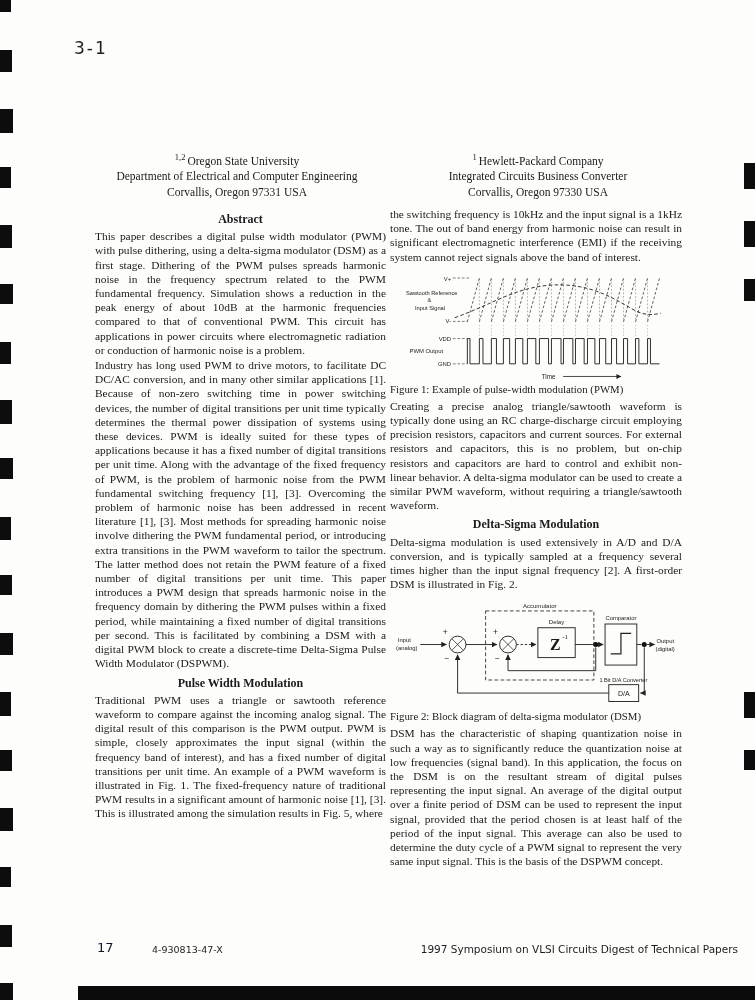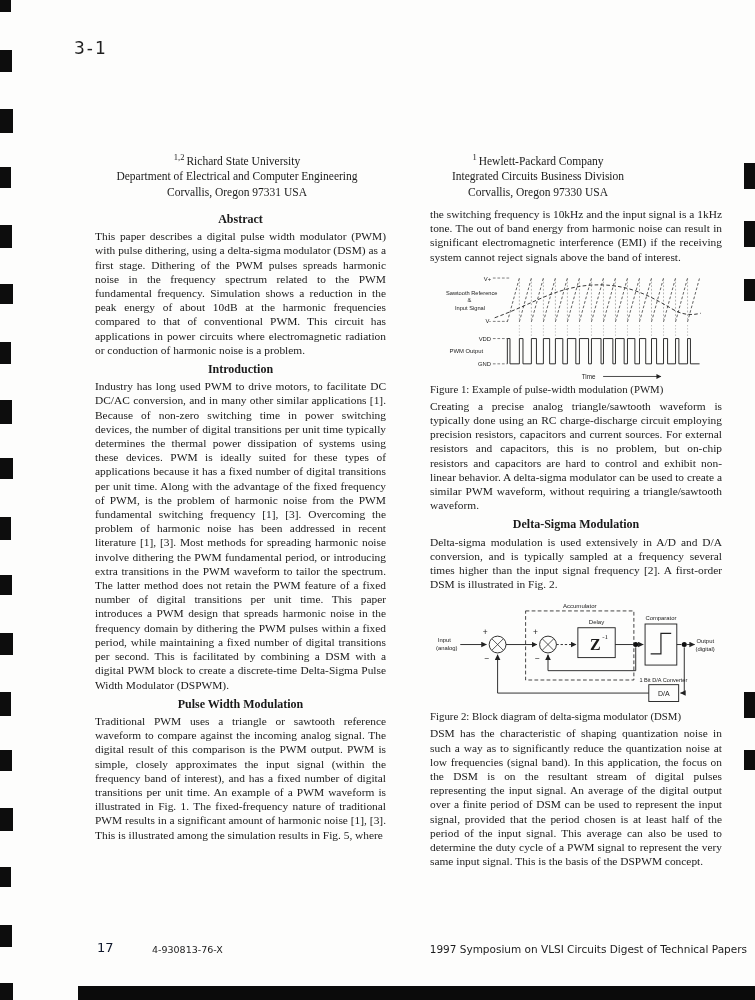--- a/index.html
+++ b/index.html
@@ -13,62 +13,61 @@
         font-size:16.5px;font-weight:bold;margin:0;}
   .authors{position:absolute;left:40px;top:119px;width:715px;text-align:center;font-size:13.5px;}
   .authors sup,.affil sup{font-size:8.5px;}
   .affil{position:absolute;top:150px;text-align:center;font-size:11.5px;line-height:15.4px;}
   .affil-left{left:92px;width:290px;}
   .affil-right{left:393px;width:290px;}
   .affil sup{margin-right:2px;}
   .col{position:absolute;top:207px;width:291px;font-size:11.4px;line-height:14.2px;
         text-align:justify;}
   .col-left{left:95px;}
-  .col-right{left:390px;width:292px;margin-left:40px;}
+  .col-right{left:390px;width:292px;}
   .col p{margin:0 0 1px 0;}
   h2.section{font-size:12px;text-align:center;margin:5px 0 3px 0;font-weight:bold;}
   .abstract-body{}
   .figure{margin:5px 0 3px 0;text-align:center;}
   .figure svg{display:block;margin:0 auto;overflow:visible;}
   .figcaption{font-size:10.8px;text-align:left;margin-top:2px;line-height:13px;}
   .footer-page{position:absolute;left:97px;top:940px;font-family:"DejaVu Sans",sans-serif;
         font-size:13px;color:#0f172a;}
   .footer-isbn{position:absolute;left:152px;top:944px;font-family:"DejaVu Sans",sans-serif;
         font-size:9.5px;color:#1c1c1c;}
-  .footer-conf{position:absolute;right:46px;top:943px;font-family:"DejaVu Sans",sans-serif;
+  .footer-conf{position:absolute;right:55px;top:943px;font-family:"DejaVu Sans",sans-serif;
         font-size:10.5px;color:#1c1c1c;}
   .figtext{font-family:"Liberation Sans",sans-serif;fill:#222;}
 </style>
 </head>
 <body>
 
 <div class="page" id="page">
 
   <div class="bottom-bar"></div>
 
   <div class="page-label">3-1</div>
 
 
 
   <div class="affil affil-left">
-    <div><sup>1,2</sup><span>Richard State University</span></div>
+    <div><sup>1,2</sup><span>Oregon State University</span></div>
     <div>Department of Electrical and Computer Engineering</div>
     <div>Corvallis, Oregon 97331 USA</div>
   </div>
 
   <div class="affil affil-right">
     <div><sup>1</sup><span>Hewlett-Packard Company</span></div>
-    <div>Integrated Circuits Business Division</div>
+    <div>Integrated Circuits Business Converter</div>
     <div>Corvallis, Oregon 97330 USA</div>
   </div>
 
   <div class="col col-left">
     <h2 class="section">Abstract</h2>
     <p class="abstract-body">This paper describes a digital pulse width modulator (PWM) with pulse dithering, using a delta-sigma modulator (DSM) as a first stage. Dithering of the PWM pulses spreads harmonic noise in the frequency spectrum related to the PWM fundamental frequency. Simulation shows a reduction in the peak energy of about 10dB at the harmonic frequencies compared to that of conventional PWM. This circuit has applications in power circuits where electromagnetic radiation or conduction of harmonic noise is a problem.</p>
-    <h2 class="section">Introduction</h2>
     <p>Industry has long used PWM to drive motors, to facilitate DC DC/AC conversion, and in many other similar applications [1]. Because of non-zero switching time in power switching devices, the number of digital transitions per unit time typically determines the thermal power dissipation of systems using these devices. PWM is ideally suited for these types of applications because it has a fixed number of digital transitions per unit time. Along with the advantage of the fixed frequency of PWM, is the problem of harmonic noise from the PWM fundamental switching frequency [1], [3]. Overcoming the problem of harmonic noise has been addressed in recent literature [1], [3]. Most methods for spreading harmonic noise involve dithering the PWM fundamental period, or introducing extra transitions in the PWM waveform to tailor the spectrum. The latter method does not retain the PWM feature of a fixed number of digital transitions per unit time. This paper introduces a PWM design that spreads harmonic noise in the frequency domain by dithering the PWM pulses within a fixed period, while maintaining a fixed number of digital transitions per second. This is facilitated by combining a DSM with a digital PWM block to create a discrete-time Delta-Sigma Pulse Width Modulator (DSPWM).</p>
     <h2 class="section">Pulse Width Modulation</h2>
     <p>Traditional PWM uses a triangle or sawtooth reference waveform to compare against the incoming analog signal. The digital result of this comparison is the PWM output. PWM is simple, closely approximates the input signal (within the frequency band of interest), and has a fixed number of digital transitions per unit time. An example of a PWM waveform is illustrated in Fig. 1. The fixed-frequency nature of traditional PWM results in a significant amount of harmonic noise [1], [3]. This is illustrated among the simulation results in Fig. 5, where</p>
   </div>
 
   <div class="col col-right">
     <p>the switching frequency is 10kHz and the input signal is a 1kHz tone. The out of band energy from harmonic noise can result in significant electromagnetic interference (EMI) if the receiving system cannot reject signals above the band of interest.</p>
 
     <div class="figure">
       <svg width="282" height="112" viewBox="0 0 292 124">
@@ -168,21 +167,21 @@
         <path d="M266,55 V104 H262" fill="none" stroke="#222" stroke-width="1" marker-end="url(#arr2)"></path>
         <path d="M228,104 H66 V63" fill="none" stroke="#222" stroke-width="1" marker-end="url(#arr2)"></path>
       </svg>
       <div class="figcaption">Figure 2: Block diagram of delta-sigma modulator (DSM)</div>
     </div>
 
     <p>DSM has the characteristic of shaping quantization noise in such a way as to significantly reduce the quantization noise at low frequencies (signal band). In this application, the focus on the DSM is on the resultant stream of digital pulses representing the input signal. An average of the digital output over a finite period of DSM can be used to represent the input signal, provided that the period chosen is at least half of the period of the input signal. This average can also be used to determine the duty cycle of a PWM signal to represent the very same input signal. This is the basis of the DSPWM concept.</p>
   </div>
 
   <div class="footer-page">17</div>
-  <div class="footer-isbn">4-930813-76-X</div>
+  <div class="footer-isbn">4-930813-47-X</div>
   <div class="footer-conf">1997 Symposium on VLSI Circuits Digest of Technical Papers</div>
 
 <div class="scan-mark" style="left: 0px; top: -8px; width: 11px; height: 20px;"></div>
     <div class="scan-mark" style="left: 0px; top: 50.3px; width: 12px; height: 22px;"></div>
     <div class="scan-mark" style="left: 0px; top: 108.6px; width: 13px; height: 24px;"></div>
     <div class="scan-mark" style="left: 0px; top: 166.9px; width: 11px; height: 21px;"></div>
     <div class="scan-mark" style="left: 0px; top: 225.2px; width: 12px; height: 23px;"></div>
     <div class="scan-mark" style="left: 0px; top: 283.5px; width: 13px; height: 20px;"></div>
     <div class="scan-mark" style="left: 0px; top: 341.8px; width: 11px; height: 22px;"></div>
     <div class="scan-mark" style="left: 0px; top: 400.1px; width: 12px; height: 24px;"></div>

